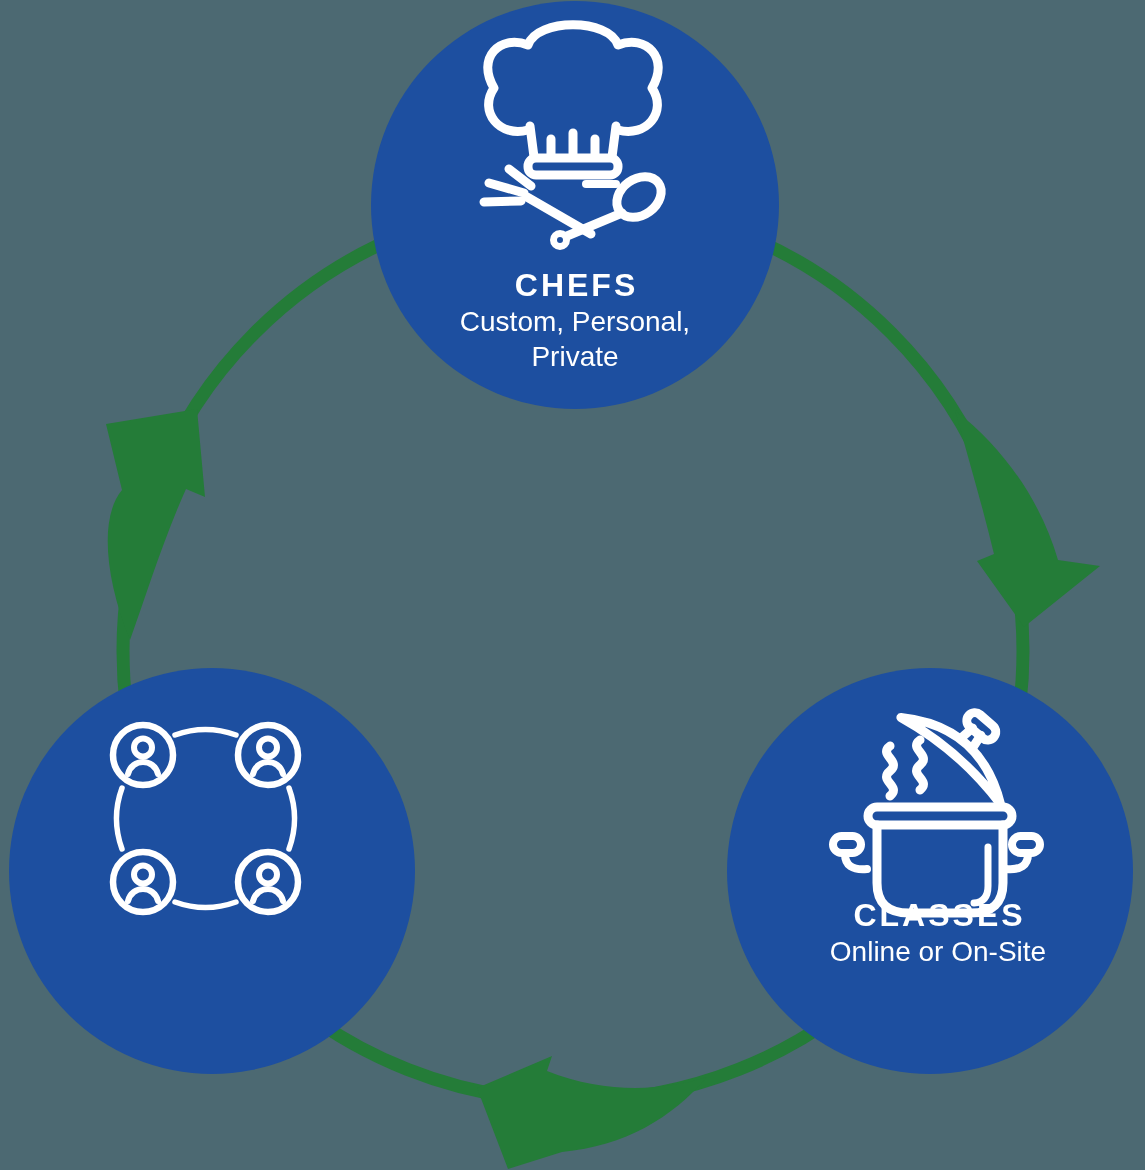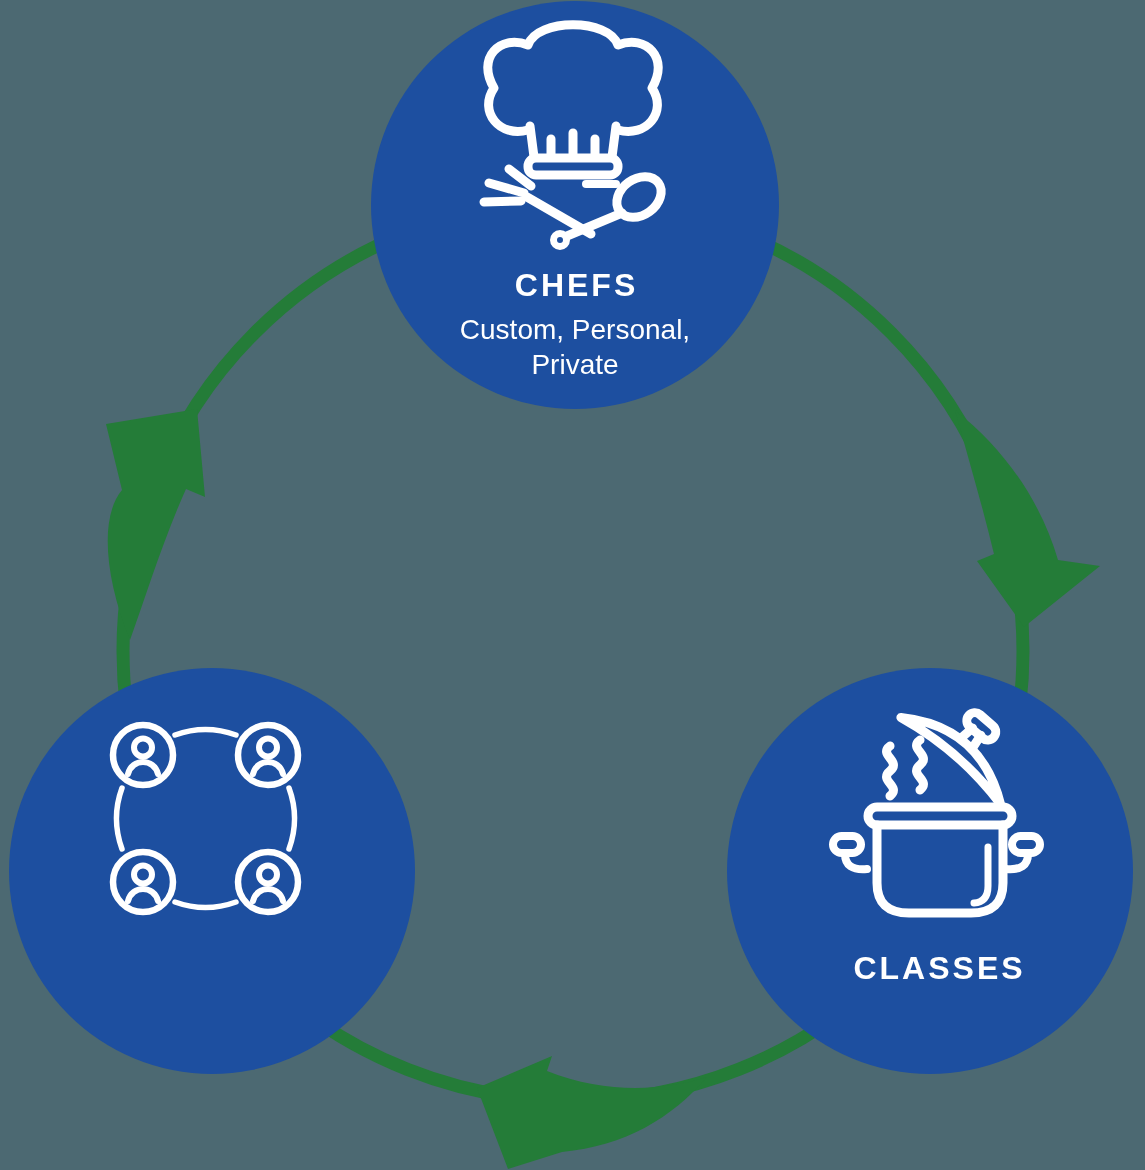--- a/index.html
+++ b/index.html
@@ -24,26 +24,26 @@
     font-weight:bold;
     letter-spacing:3px;
     padding-left:3px;
     line-height:38px;
   }
   .node-subtitle{
     display:block;
     font-size:28px;
     font-weight:400;
     line-height:35px;
-    margin-top:8px;
+    margin-top:0;
     white-space:pre-line;
   }
   .label-chefs{left:375px;top:266px;}
   .label-circle{left:6px;top:936px;}
-  .label-classes{left:738px;top:949px;}
+  .label-classes{left:738px;top:896px;}
 </style>
 </head>
 <body>
 
 <div class="stage">
 
   <svg class="diagram-svg" width="1145" height="1170" viewBox="0 0 1145 1170">
 
     <circle cx="573" cy="651" r="450" fill="none" stroke="#247c38" stroke-width="13"></circle>
 
@@ -140,16 +140,17 @@
   </svg>
 
   <div class="node-label label-chefs">
     <span class="node-title">CHEFS</span>
     <span class="node-subtitle">Custom, Personal,
 Private</span>
   </div>
 
   <div class="node-label label-classes">
     <span class="node-title">CLASSES</span>
+    <span class="node-subtitle">Online or On-Site</span>
   </div>
 
 
 </div>
 
 </body></html>

